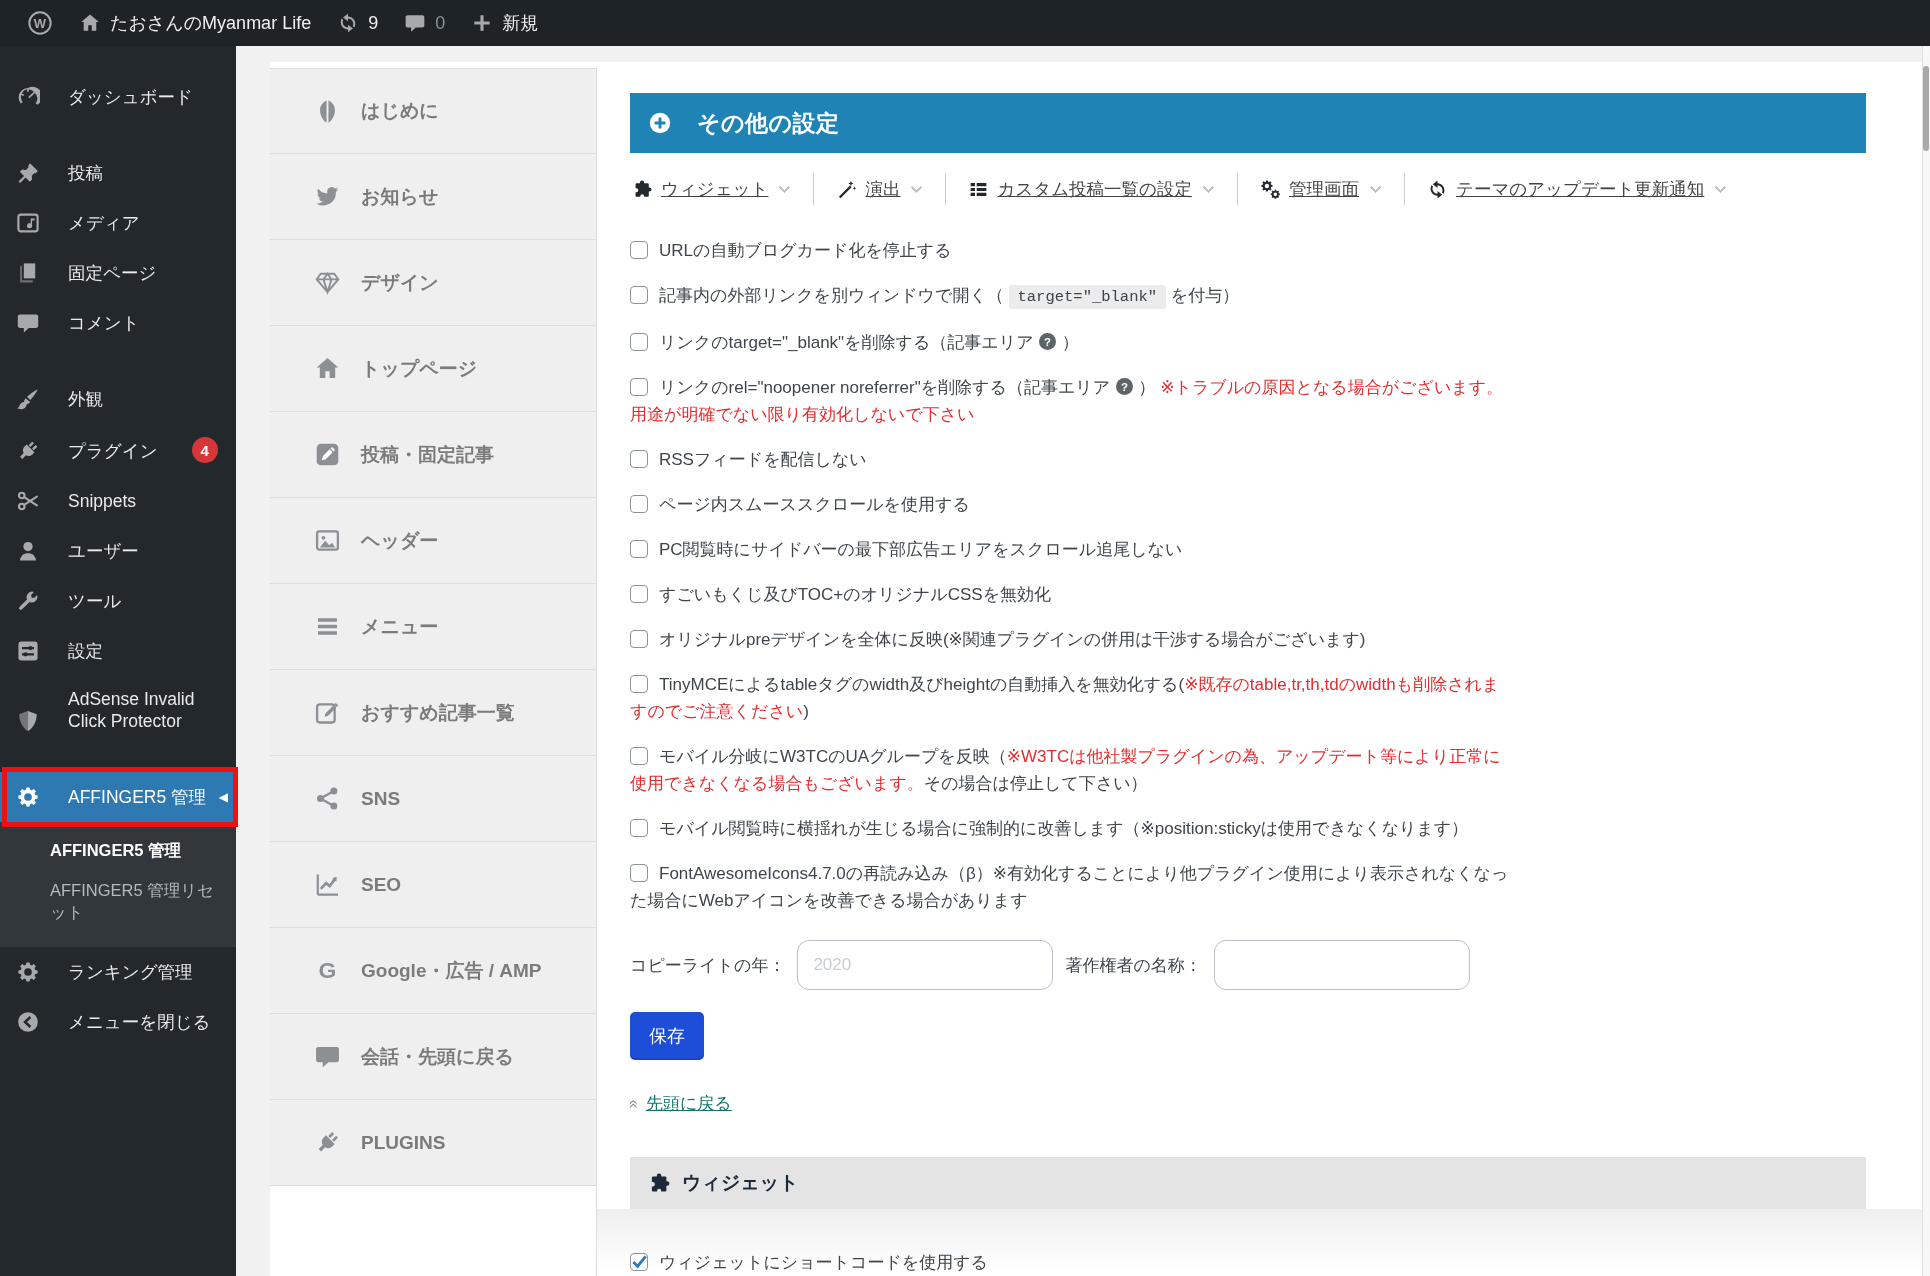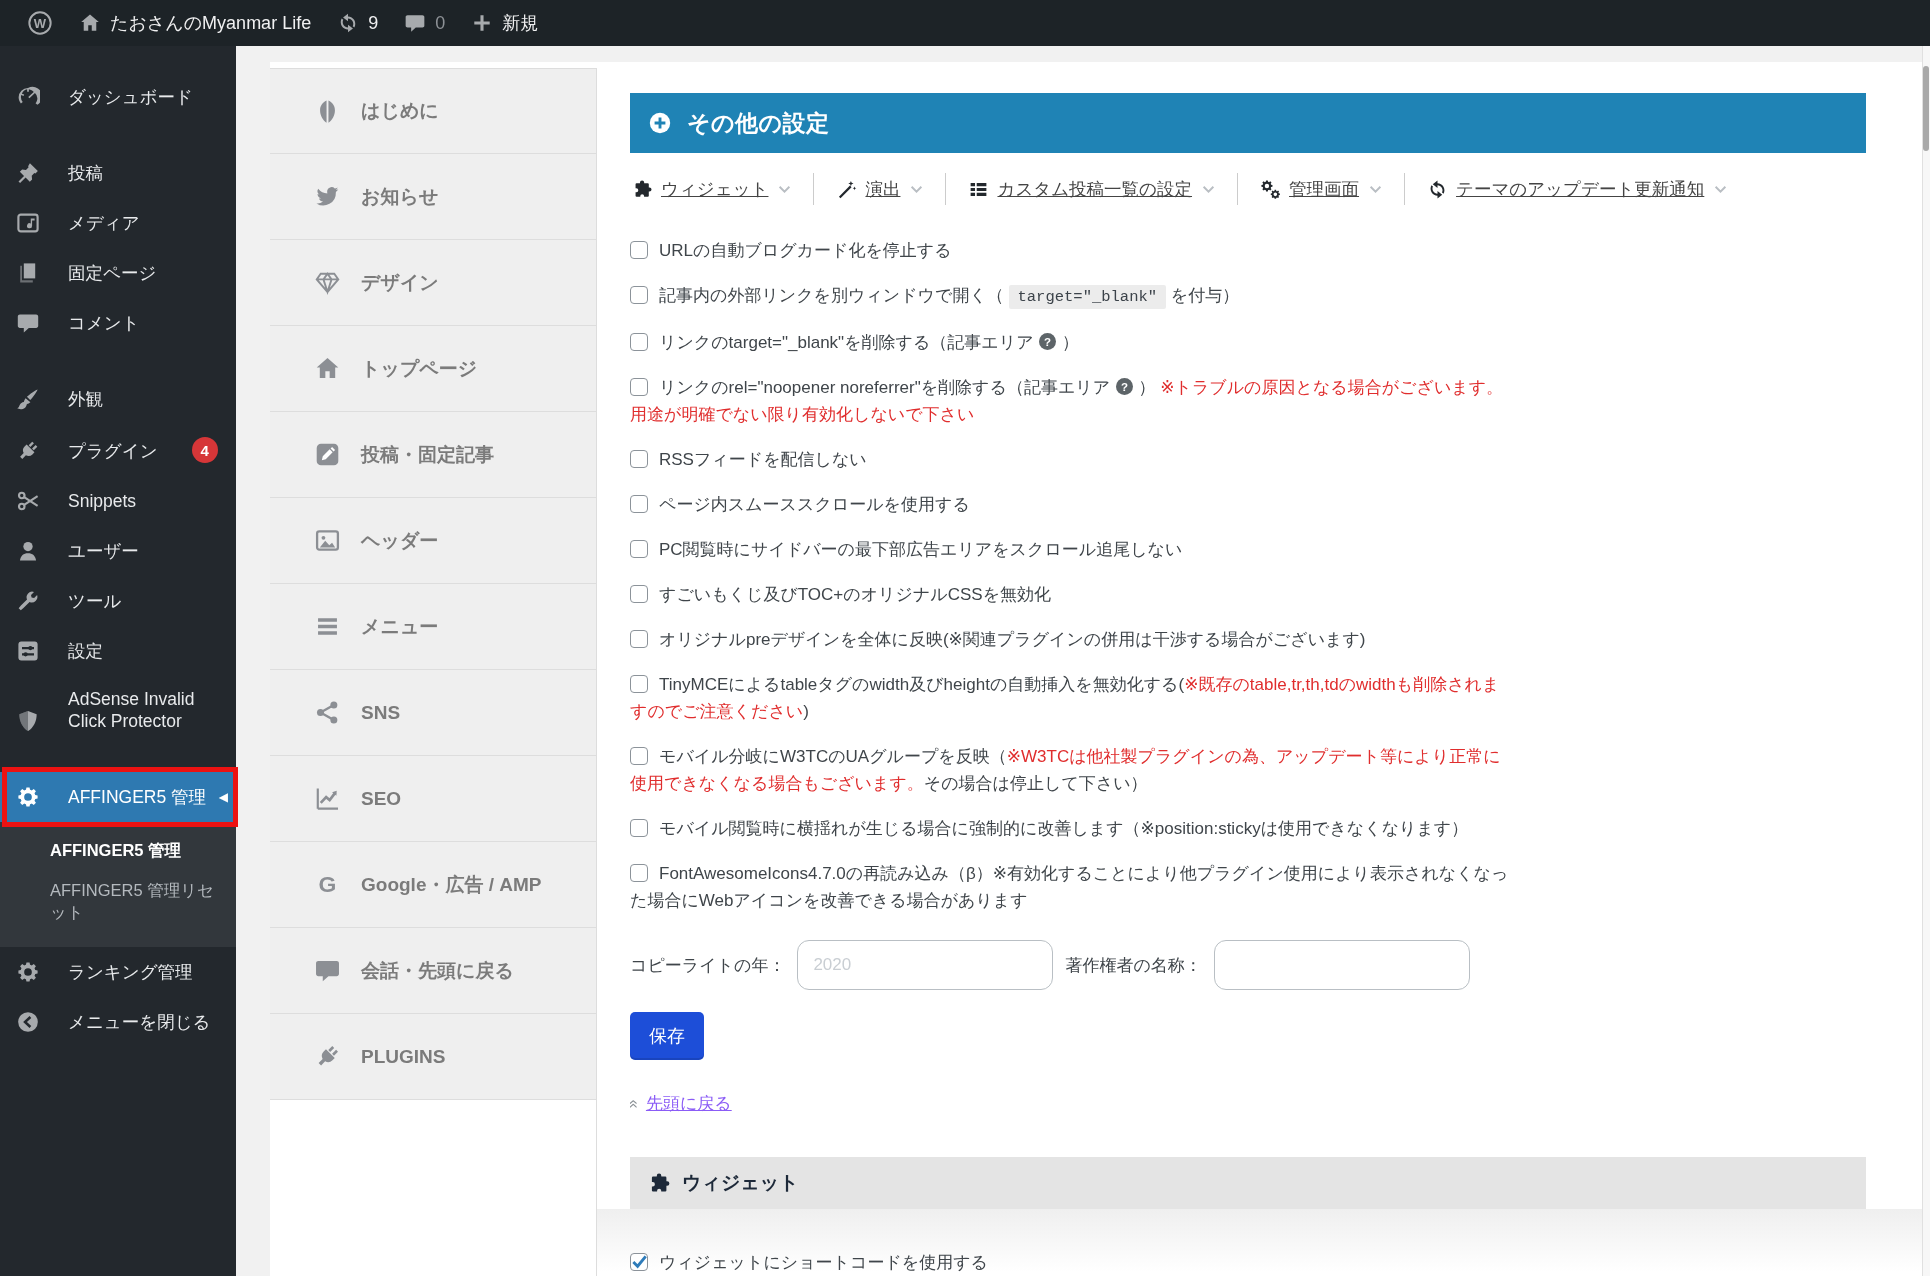--- a/index.html
+++ b/index.html
@@ -34,21 +34,21 @@
   #menu-col { position:absolute; left:0; top:6px; bottom:0; width:327px; border-right:1px solid #ddd; }
   .menu-cell { position:relative; height:86px; display:flex; align-items:center; gap:20px; padding-left:44px; background:#efefef; border-bottom:1px solid #ddd; color:#7b7b7b; font-size:19px; font-weight:bold; cursor:pointer; }
   .menu-cell:first-child { border-top:1px solid #ddd; }
   .menu-cell .icon { width:27px; height:27px; color:#8c8f94; }
   .menu-cell.active { background:#fff; color:#1d2329; }
   .menu-cell.active .icon { color:#1d2327; }
   .menu-cell.annotated::after { content:""; position:absolute; left:6px; top:3px; bottom:3px; width:198px; border:6px solid #ec1212; pointer-events:none; z-index:5; }
 
   
   #content { position:absolute; left:327px; top:0; right:0; bottom:0; padding:31px 64px 0 33px; overflow:hidden; }
-  #page-head { height:60px; background:#1f83b5; display:flex; align-items:center; gap:15px; padding:0 18px; }
+  #page-head { height:60px; background:#1f83b5; display:flex; align-items:center; gap:25px; padding:0 18px; }
   #page-head .icon { width:24px; height:24px; }
   #page-head h1 { color:#fff; font-size:23px; font-weight:bold; letter-spacing:.5px; }
   #tabs { margin-top:12px; display:flex; align-items:center; height:48px; }
   .tab { display:flex; align-items:center; gap:8px; padding:4px 22px; border-right:1px solid #ccc; cursor:pointer; }
   .tab:first-child { padding-left:2px; }
   .tab:last-child { border-right:0; }
   .tab .icon { width:21px; height:21px; color:#23282d; }
   .tab .t-label { font-size:17.5px; color:#444; text-decoration:underline; }
   .tab .chev { width:13px; height:9px; margin-left:2px; }
 
@@ -62,21 +62,21 @@
 
   #copyright-row { margin-top:26px; display:flex; align-items:center; gap:12px; font-size:17px; color:#3f454a; }
   #copyright-row input { width:256px; height:50px; border:1px solid #b9bfc4; border-radius:12px; font-size:17px; padding:0 15px; color:#3c434a; outline:none; font-family:inherit; }
   #copyright-row input::placeholder { color:#c9ced3; }
   #copyright-row .second { margin-left:0; }
 
   #save-btn { margin-top:22px; display:inline-flex; align-items:center; background:#1d4ed8; color:#fff; border:0; font-size:18px; padding:12px 19px; border-radius:5px; cursor:pointer; font-family:inherit; box-shadow:inset 0 -2px 0 rgba(0,0,0,.12); }
 
   #back-link { margin-top:32px; display:flex; align-items:center; gap:7px; font-size:17px; }
   #back-link .up2 { display:inline-block; transform:rotate(90deg); color:#8a9095; font-size:16px; }
-  #back-link a { color:#8b5cf6; text-decoration:underline; cursor:pointer; }
+  #back-link a { color:#0f766e; text-decoration:underline; cursor:pointer; }
 
   #widget-head { margin-top:42px; height:52px; background:#e4e4e4; display:flex; align-items:center; gap:11px; padding:0 18px; }
   #widget-head .icon { width:23px; height:23px; color:#1d2939; }
   #widget-head h2 { font-size:19px; color:#1d2939; font-weight:bold; }
   #widget-body { background:linear-gradient(#efefef, #ffffff 55%); padding:40px 0 30px; margin:0 -64px 0 -33px; }
   #widget-body .inner { padding-left:33px; }
 
   
   #scrollbar { position:absolute; right:0; top:46px; bottom:0; width:8px; background:#f7f7f7; border-left:1px solid #e0e0e0; z-index:45; }
   #scroll-thumb { position:absolute; right:1px; top:20px; width:6px; height:85px; background:#a9a9a9; border-radius:3px; }
@@ -321,20 +321,29 @@
         </span>
         <span>ヘッダー</span>
       </div>
       <div class="menu-cell">
         <span class="icon">
           <svg viewBox="0 0 20 20">
             <path stroke="currentColor" stroke-width="2.7" d="M3 5.2h14M3 10h14M3 14.8h14"></path>
           </svg>
         </span>
         <span>メニュー</span>
+      </div>
+      <div class="menu-cell">
+        <span class="icon">
+          <svg viewBox="0 0 20 20">
+            <rect x="2.3" y="4" width="13" height="13.4" rx="2" fill="none" stroke="currentColor" stroke-width="1.7"></rect>
+            <path fill="currentColor" d="M7.8 13.2l.6-2.5 6.1-6.1 1.9 1.9-6.1 6.1zM17 5.9 15.1 4l1-1 1.9 1.9z"></path>
+          </svg>
+        </span>
+        <span>おすすめ記事一覧</span>
       </div>
       <div class="menu-cell">
         <span class="icon">
           <svg viewBox="0 0 20 20">
             <circle cx="4.8" cy="10" r="2.6" fill="currentColor"></circle>
             <circle cx="14.7" cy="4.4" r="2.6" fill="currentColor"></circle>
             <circle cx="14.7" cy="15.6" r="2.6" fill="currentColor"></circle>
             <path stroke="currentColor" stroke-width="1.8" d="M4.8 10l9.9-5.6M4.8 10l9.9 5.6"></path>
           </svg>
         </span>

